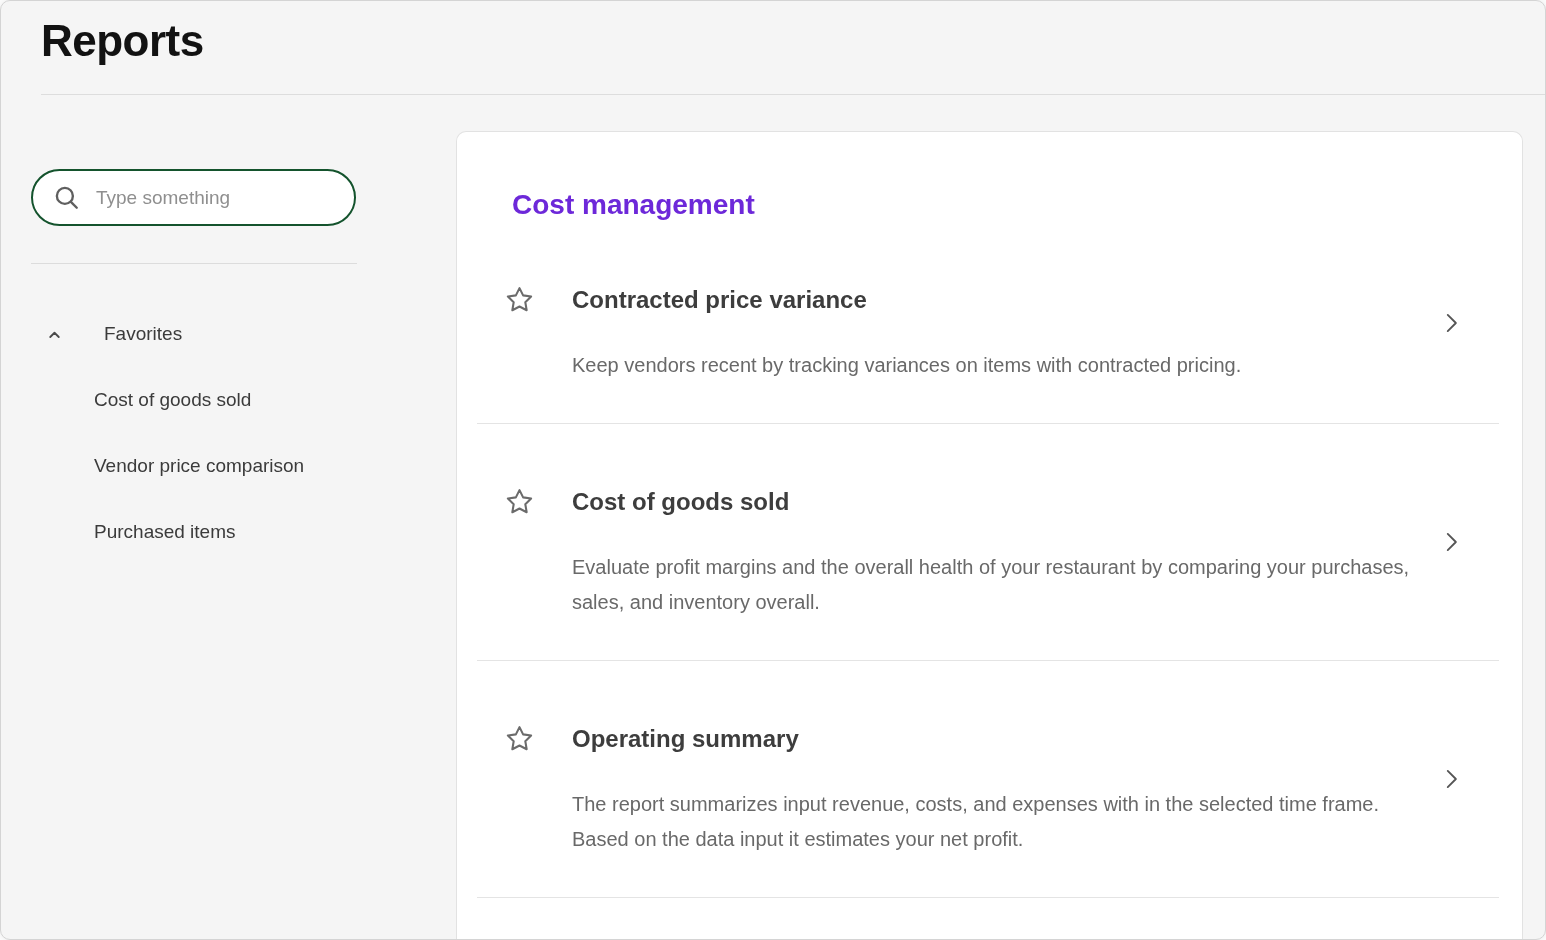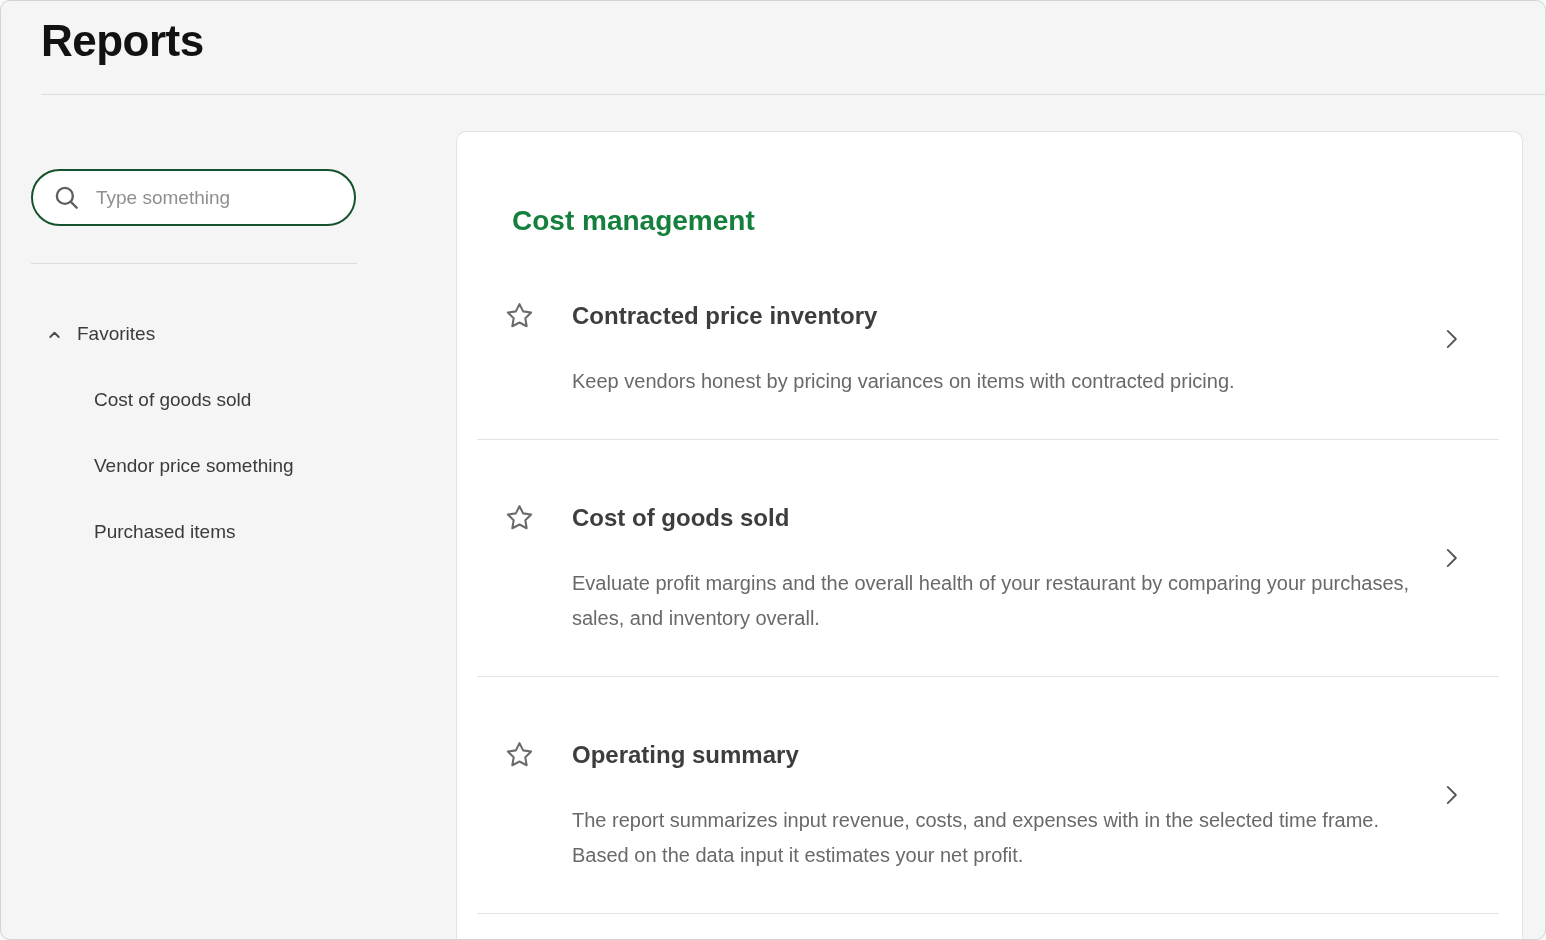--- a/index.html
+++ b/index.html
@@ -75,21 +75,21 @@
     margin-top: 37px;
   }
   .nav-row {
     display: flex;
     align-items: center;
     height: 26px;
     margin-top: 40px;
     padding-left: 15px;
     cursor: pointer;
   }
-  .nav-row.first { margin-top: 57px; }
+  .nav-row.first { margin-top: 57px; gap: 27px; }
   .nav-row .icon-caret { width: 17px; height: 17px; margin-right: 14px; flex-shrink: 0; }
   .nav-section-label {
     font-size: 19px;
     color: #3b3b3b;
   }
   .nav-item {
     display: flex;
     align-items: center;
     height: 26px;
     margin-top: 40px;
@@ -104,24 +104,24 @@
     margin: 36px 22px 0 0;
     background: #ffffff;
     border: 1px solid #e2e2e2;
     border-bottom: none;
     border-radius: 10px 10px 0 0;
     min-height: 900px;
     padding-top: 56px;
     box-sizing: border-box;
   }
   .section-title {
-    margin: 16px 0 0 55px;
+    margin: 0 0 0 55px;
     font-size: 28px;
     font-weight: 700;
-    color: #15803d;
+    color: #6d28d9;
     line-height: 34px;
   }
   .report-card {
     position: relative;
     padding: 62px 110px 40px 47px;
     cursor: pointer;
   }
   .card-head {
     display: flex;
     align-items: center;
@@ -186,35 +186,35 @@
       <div class="sidebar-divider"></div>
 
       <div class="nav-row first">
         <svg class="icon-caret" viewBox="0 0 24 24" fill="none" stroke="#4a4a4a" stroke-width="2.6" stroke-linecap="round" stroke-linejoin="round">
           <path d="M6 15.5 L12 9.5 L18 15.5"></path>
         </svg>
         <span class="nav-section-label">Favorites</span>
       </div>
 
       <div class="nav-item">Cost of goods sold</div>
-      <div class="nav-item">Vendor price something</div>
+      <div class="nav-item">Vendor price comparison</div>
       <div class="nav-item">Purchased items</div>
     </div>
 
     <div class="panel">
       <h2 class="section-title">Cost management</h2>
 
       <div class="report-card">
         <div class="card-head">
           <svg class="icon-star" viewBox="0 0 24 24" fill="none" stroke="#6b6b6b" stroke-width="1.6" stroke-linejoin="round">
             <path d="M12 3.2 L14.8 8.8 L21 9.7 L16.5 14.1 L17.55 20.3 L12 17.4 L6.45 20.3 L7.5 14.1 L3 9.7 L9.2 8.8 Z"></path>
           </svg>
-          <span class="card-title">Contracted price inventory</span>
+          <span class="card-title">Contracted price variance</span>
         </div>
-        <div class="card-desc">Keep vendors honest by pricing variances on items with contracted pricing.</div>
+        <div class="card-desc">Keep vendors recent by tracking variances on items with contracted pricing.</div>
         <svg class="card-chevron" viewBox="0 0 24 24" fill="none" stroke="#555555" stroke-width="1.7" stroke-linecap="round" stroke-linejoin="round">
           <path d="M9 4.5 L16.5 12 L9 19.5"></path>
         </svg>
       </div>
       <div class="card-divider"></div>
 
       <div class="report-card">
         <div class="card-head">
           <svg class="icon-star" viewBox="0 0 24 24" fill="none" stroke="#6b6b6b" stroke-width="1.6" stroke-linejoin="round">
             <path d="M12 3.2 L14.8 8.8 L21 9.7 L16.5 14.1 L17.55 20.3 L12 17.4 L6.45 20.3 L7.5 14.1 L3 9.7 L9.2 8.8 Z"></path>

